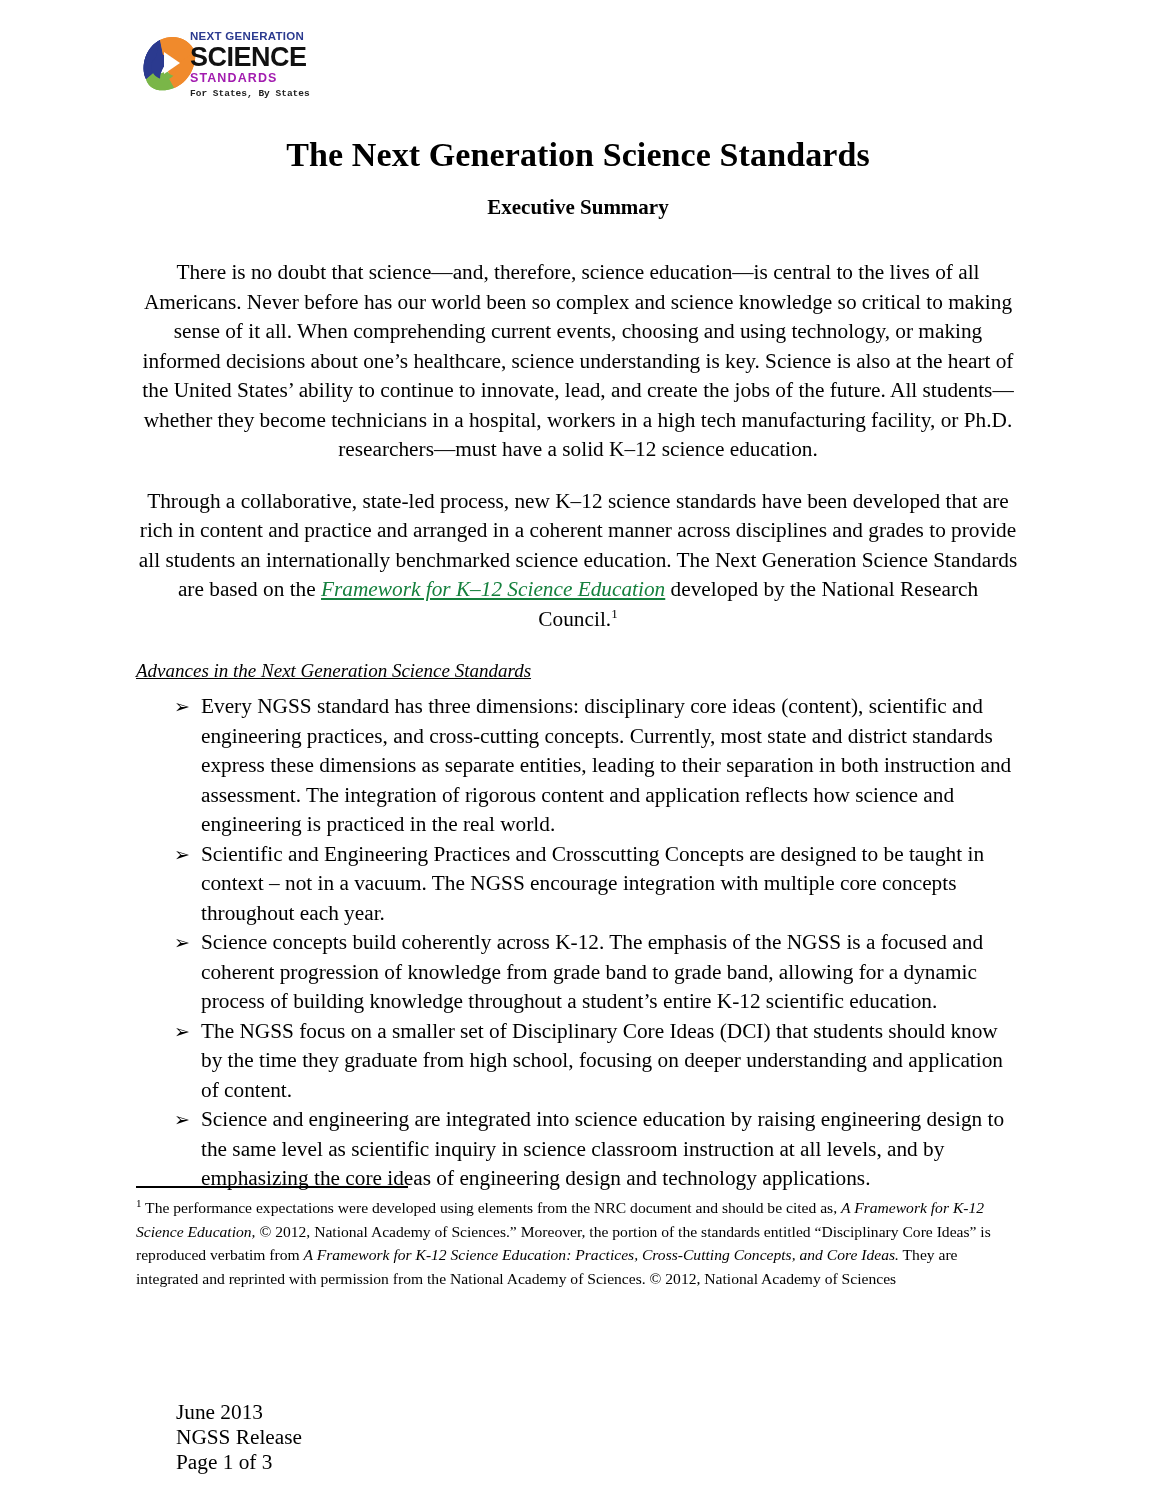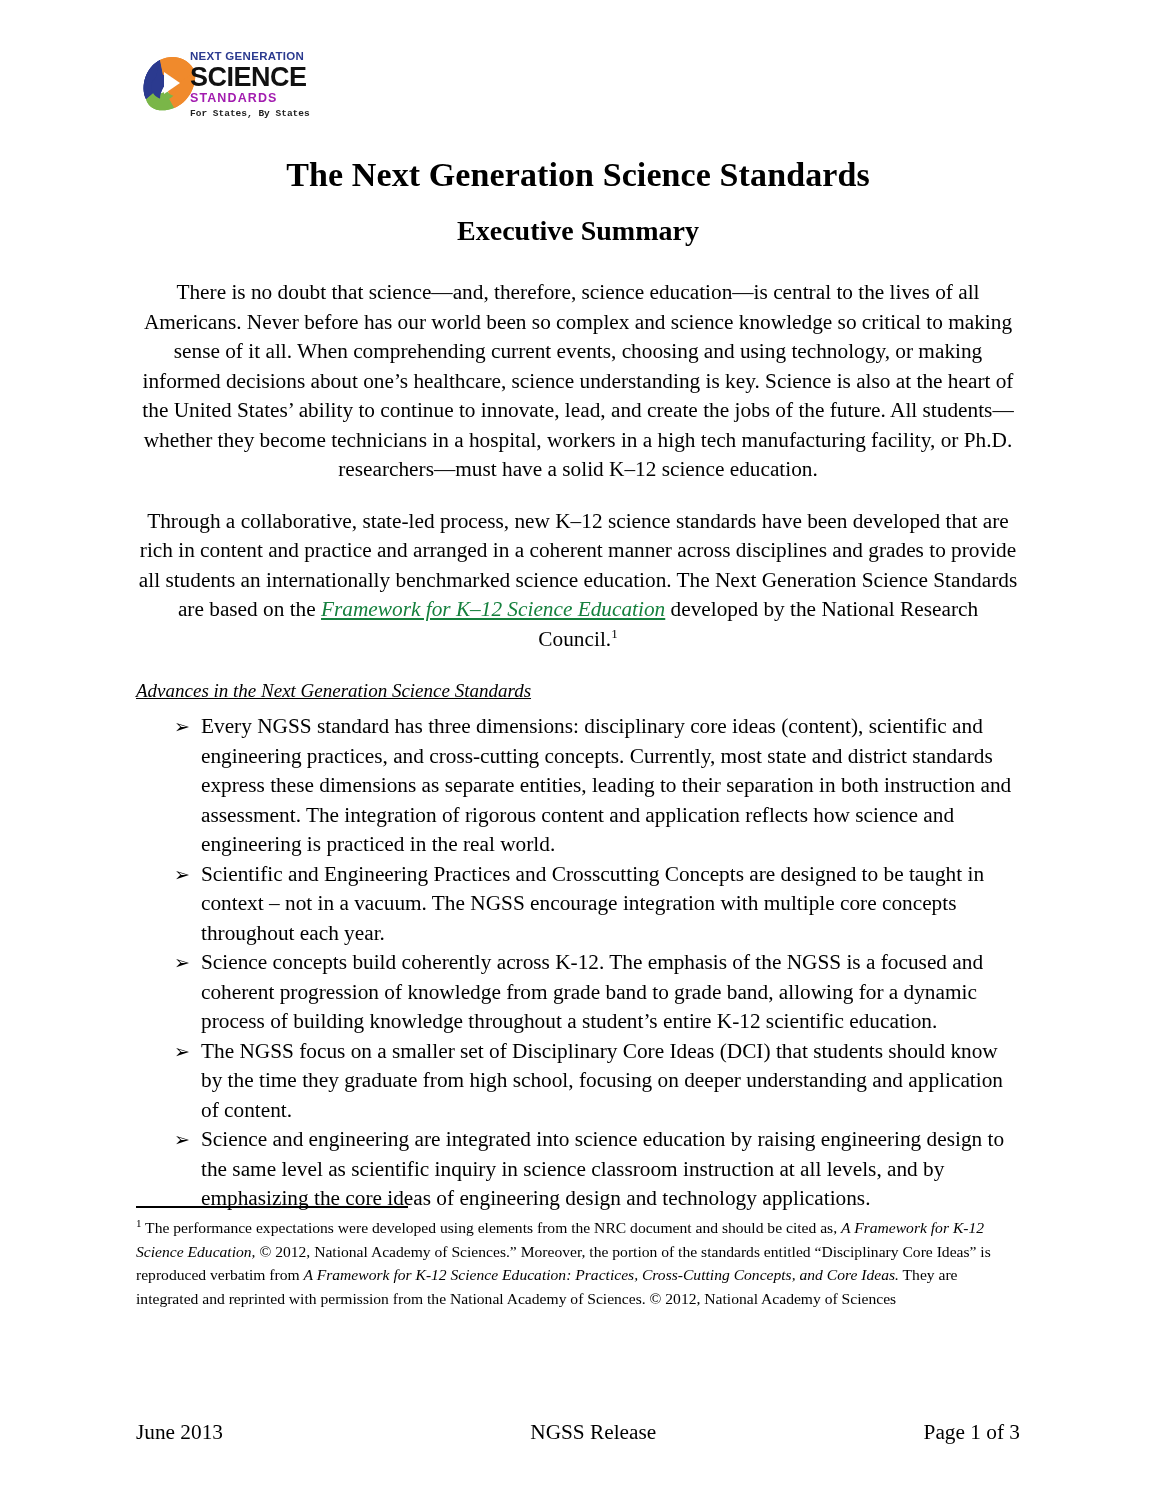--- a/index.html
+++ b/index.html
@@ -16,21 +16,20 @@
     color: #000000;
     overflow: hidden;
   }
   .page {
     position: absolute;
     left: 0; top: 0;
     width: 1156px;
     height: 1476px;
     box-sizing: border-box;
     padding: 8px;
-    margin-top: 20px;
   }
 
   
   .logo-block {
     position: absolute;
     left: 138px;
     top: 30px;
     width: 160px;
     height: 80px;
   }
@@ -96,21 +95,21 @@
     text-align: center;
     font-size: 34px;
     font-weight: bold;
     letter-spacing: 0.1px;
   }
   .doc-subtitle {
     position: absolute;
     left: 0; right: 0;
     top: 195px;
     text-align: center;
-    font-size: 28px;
+    font-size: 21px;
     font-weight: bold;
   }
 
   
   .content {
     position: absolute;
     left: 136px;
     top: 258px;
     width: 884px;
   }
@@ -185,20 +184,21 @@
   
   .footer {
     position: absolute;
     left: 136px;
     top: 1400px;
     width: 884px;
     display: flex;
     justify-content: space-between;
     align-items: baseline;
     font-size: 21.3px;
+    flex-direction: column;
   }
   .footer .center { flex: 0 0 auto; margin-left: 40px; }
 </style>
 </head>
 <body>
 
 <div class="page">
 
   <div class="logo-block">
     <div class="logo-mark">

